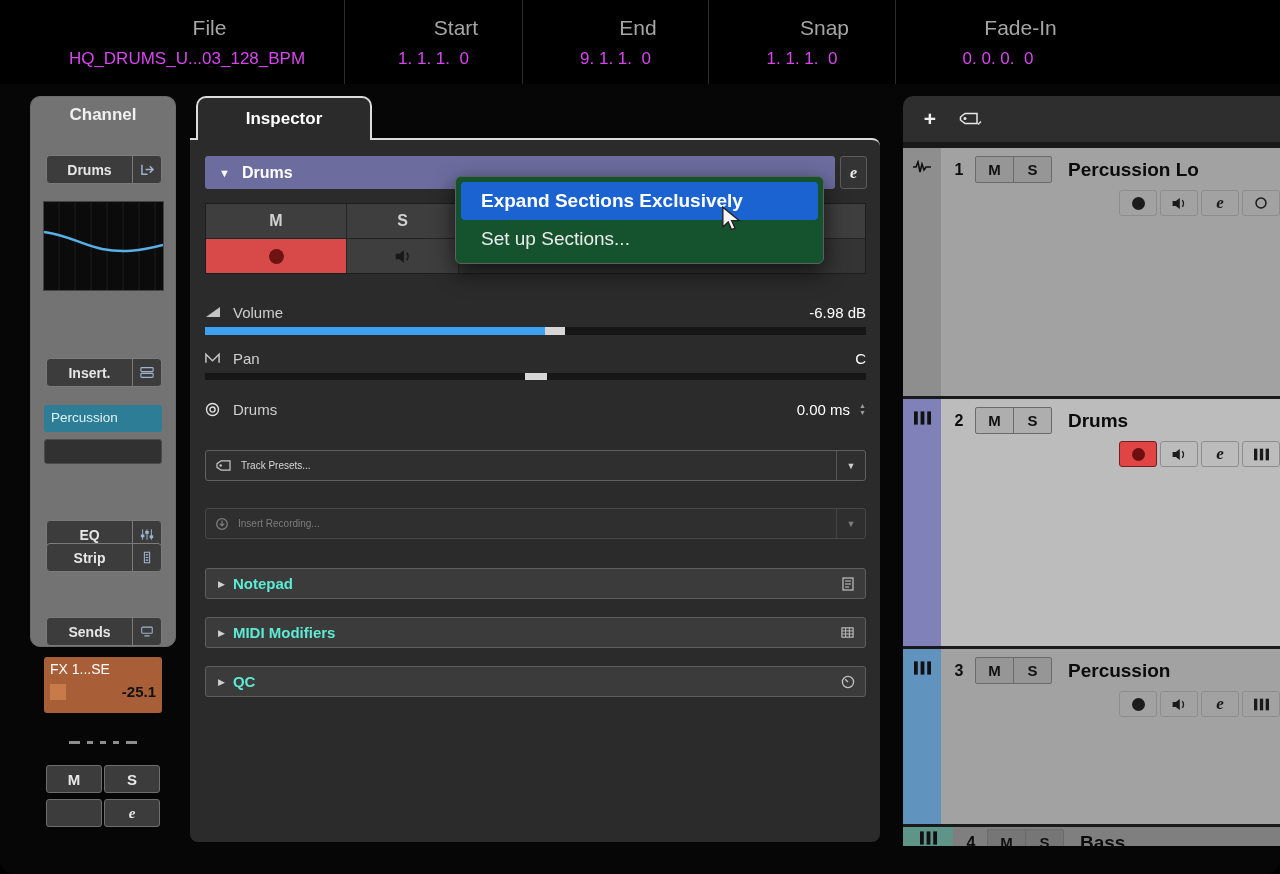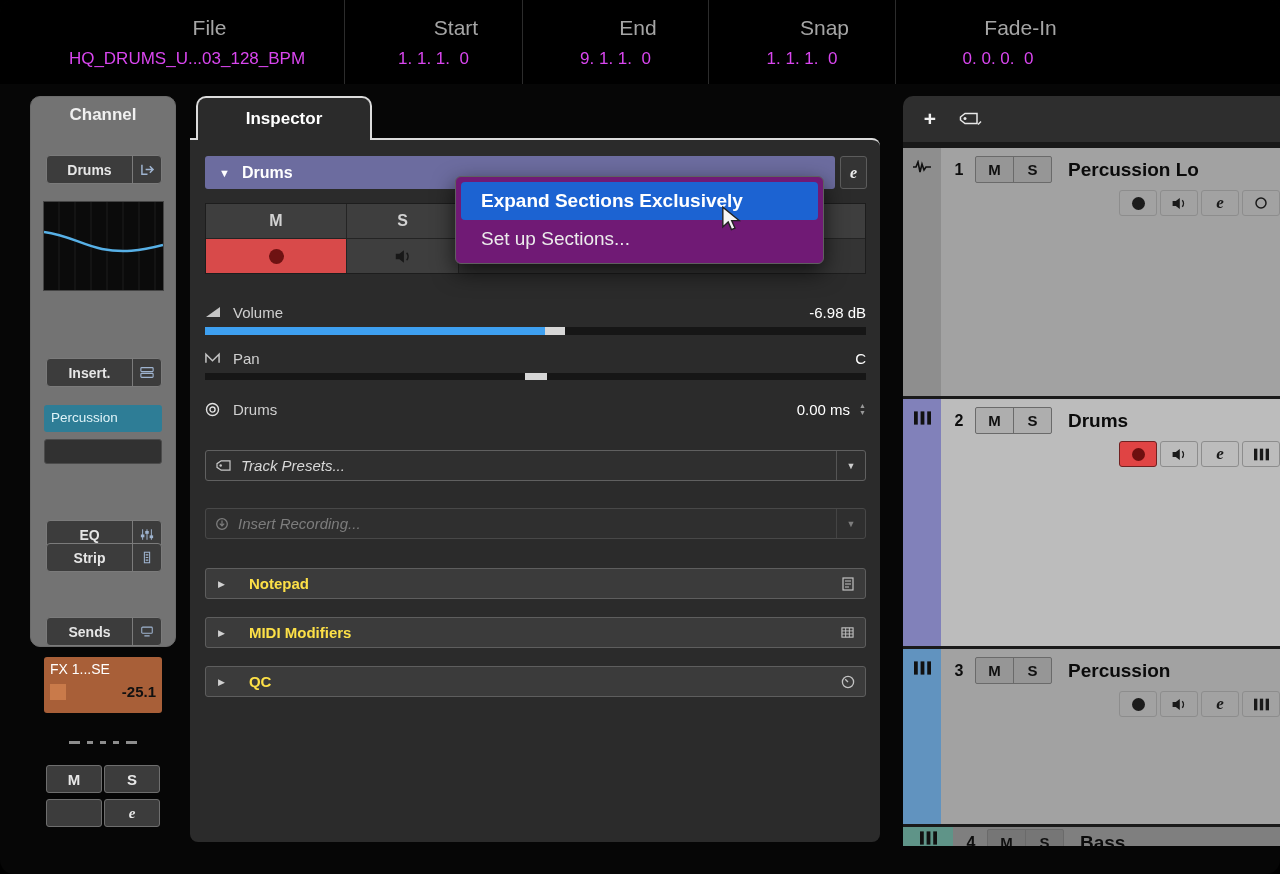--- a/index.html
+++ b/index.html
@@ -58,32 +58,32 @@
   .param-row .pico{width:20px;color:#c4c4c4;display:flex;align-items:center;}
   .param-row .plabel{margin-left:8px;color:#cfcfcf;font-size:15px;}
   .param-row .pvalue{margin-left:auto;color:#fff;font-size:15px;white-space:pre;}
   .slider{position:absolute;left:15px;width:661px;background:#161616;}
   .slider .fill{position:absolute;left:0;top:0;bottom:0;background:#3ea0f0;}
   .slider .handle{position:absolute;top:0;bottom:0;width:20px;background:#d6d6d6;}
   .spinner{margin-left:9px;display:flex;flex-direction:column;align-items:center;color:#999;font-size:7px;line-height:7px;}
   .combo{position:absolute;left:15px;width:661px;height:31px;background:#2f2f2f;border:1px solid #606060;border-radius:3px;
          display:flex;align-items:center;box-sizing:border-box;}
   .combo .cico{margin-left:9px;color:#c8c8c8;display:flex;align-items:center;}
-  .combo .ctext{margin-left:9px;font-size:15px;font-style:italic;color:#d8d8d8;}
+  .combo .ctext{margin-left:9px;font-size:10px;color:#d8d8d8;}
   .combo .dd{margin-left:auto;width:28px;align-self:stretch;border-left:1px solid #555;display:flex;align-items:center;justify-content:center;color:#ccc;font-size:9px;}
   .combo.dim{border-color:#484848;}
   .combo.dim .cico,.combo.dim .ctext,.combo.dim .dd{color:#7d7d7d;border-color:#444;}
   .section-bar{position:absolute;left:15px;width:661px;height:31px;background:#3b3b3b;border:1px solid #5e5e5e;border-radius:3px;
                display:flex;align-items:center;box-sizing:border-box;}
   .section-bar .tri{margin-left:12px;color:#d0d0d0;font-size:9px;}
-  .section-bar .slabel{margin-left:24px;color:#fde047;font-size:15px;font-weight:bold;}
+  .section-bar .slabel{margin-left:8px;color:#5eead4;font-size:15px;font-weight:bold;}
   .section-bar .sico{margin-left:auto;margin-right:10px;color:#c2c2c2;display:flex;align-items:center;}
 
   
-  .ctx-menu{position:absolute;left:455px;top:176px;width:369px;background:#701a75;border:1px solid #5f5f5f;border-radius:6px;
+  .ctx-menu{position:absolute;left:455px;top:176px;width:369px;background:#14532d;border:1px solid #5f5f5f;border-radius:6px;
             box-shadow:0 8px 22px rgba(0,0,0,.65);padding:5px;z-index:20;box-sizing:border-box;}
   .ctx-item{height:38px;display:flex;align-items:center;padding-left:20px;font-size:19px;color:#ececec;border-radius:4px;}
   .ctx-item.hl{background:#1c63d2;color:#fff;font-weight:bold;}
   .cursor{position:absolute;left:718px;top:206px;z-index:30;}
 
   
   .track-panel{position:absolute;left:903px;top:96px;width:377px;height:750px;background:#2e2e2e;border-radius:10px 0 0 0;overflow:hidden;}
   .tp-toolbar{height:46px;display:flex;align-items:center;gap:10px;padding-left:12px;border-bottom:6px solid #181818;}
   .tp-btn{min-width:30px;height:28px;display:flex;align-items:center;justify-content:center;color:#f0f0f0;font-size:21px;font-weight:bold;border-radius:3px;}
   .track{display:flex;border-bottom:3px solid #1a1a1a;overflow:hidden;}

